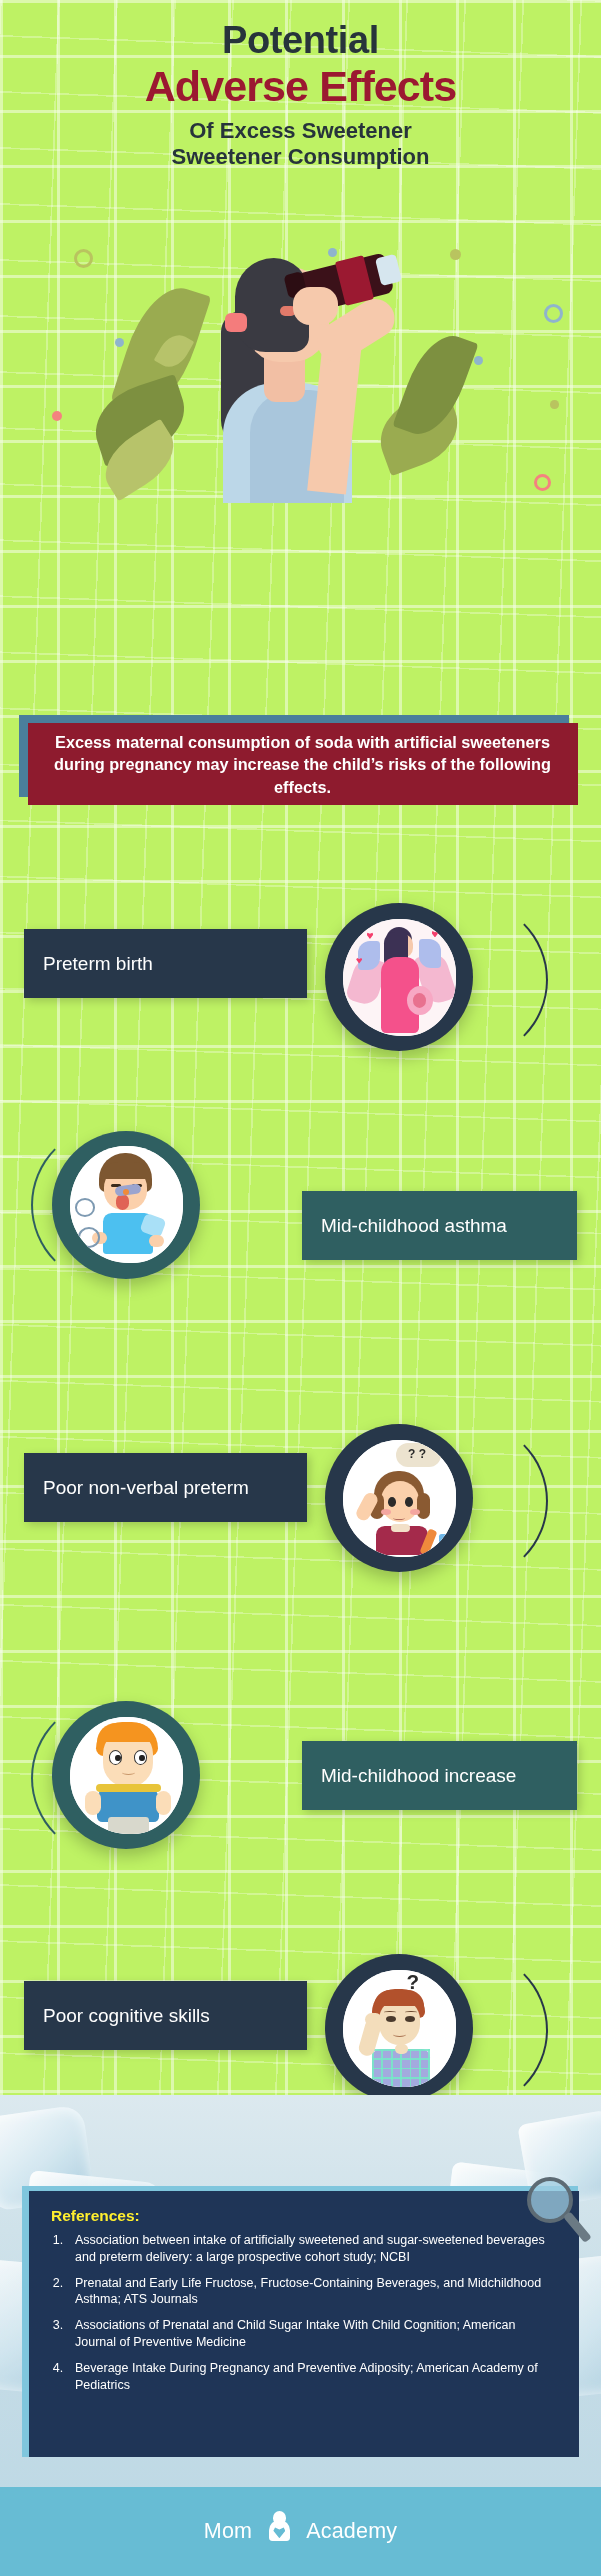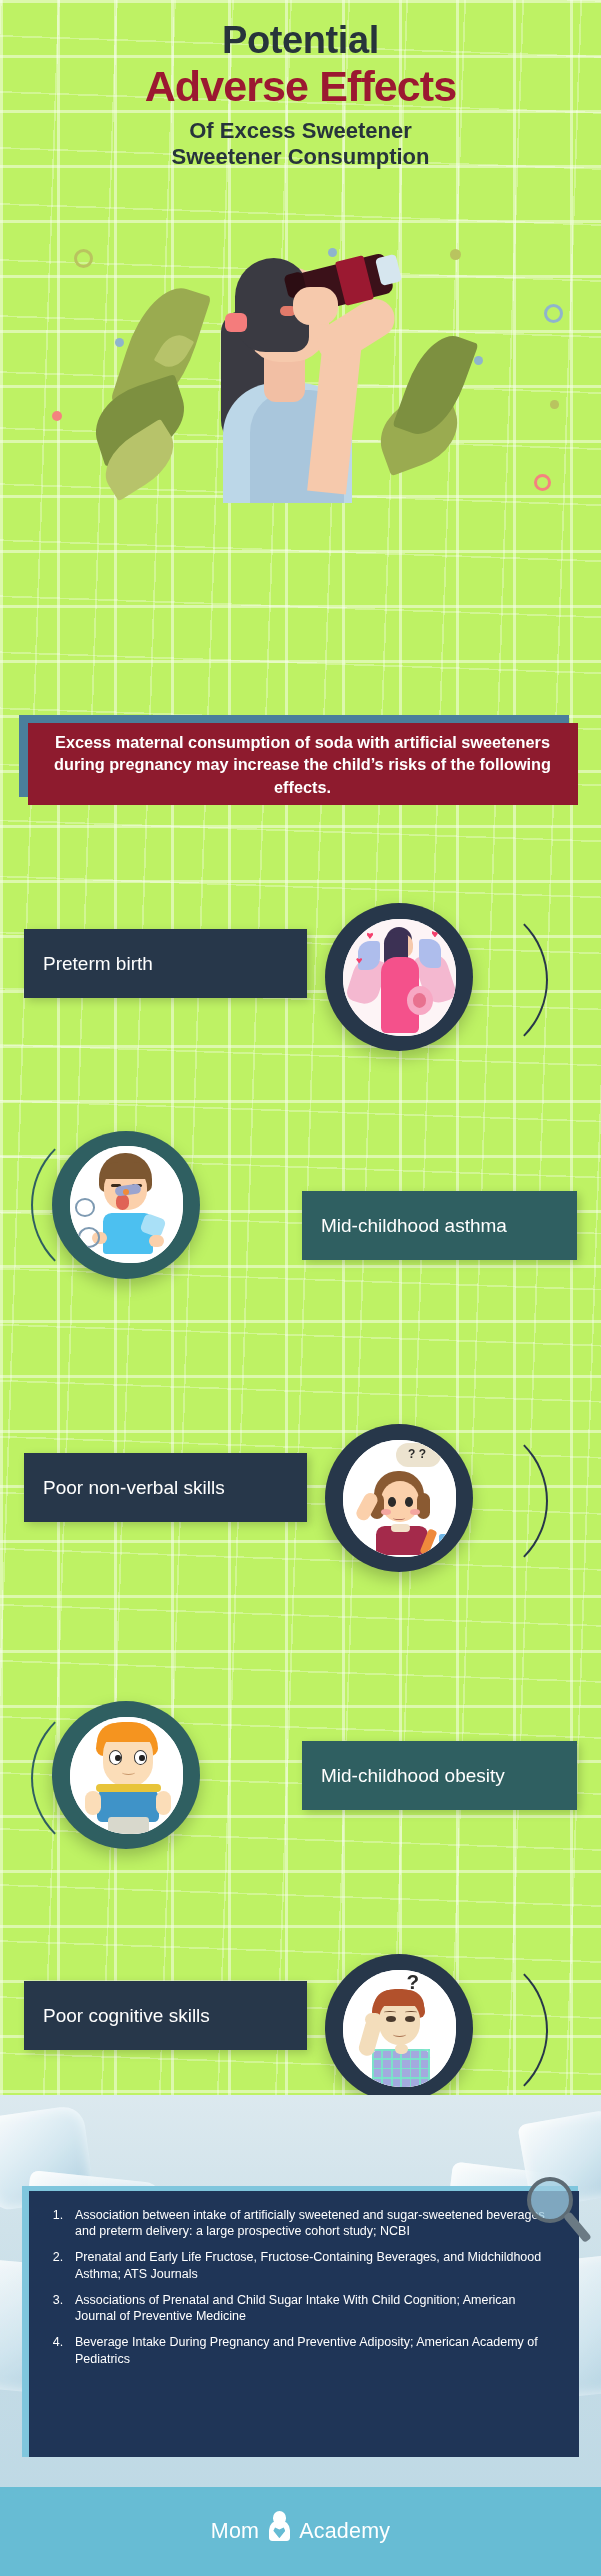--- a/index.html
+++ b/index.html
@@ -213,21 +213,21 @@
     position:absolute; left:39px; top:43px; width:8.6px; height:34px;
     background:#6b7a84; border-radius:3.4px; transform:rotate(-40deg);
     transform-origin:top left;
   }
 
   
   .footer{
     position:absolute; left:0; top:2487px; width:601px; height:89px;
     background:#67bcd4; display:flex; align-items:center; justify-content:center;
   }
-  .logo{ display:flex; align-items:center; gap:9px; position:relative; }
+  .logo{ display:flex; align-items:center; gap:16px; position:relative; }
   .logo-text{ color:#fff; font-size:21.5px; letter-spacing:0.2px; }
   .logo-mark{ position:relative; width:22px; height:31px; }
   .logo-mark .mhead{
     position:absolute; left:5.2px; top:-5.2px; width:13px; height:13.7px;
     background:#fff; border-radius:50%;
   }
   .logo-mark .mbody{
     position:absolute; left:0.9px; top:4.3px; width:20.6px; height:20.6px;
     background:#fff; border-radius:10.3px 10.3px 3.4px 3.4px;
   }
@@ -363,21 +363,21 @@
           <div style="position:absolute;left:50px;top:76px;width:12px;height:4.3px;border-bottom:1.7px solid #b06b5d;border-radius:50%;"></div>
           <div style="position:absolute;left:33px;top:86px;width:52px;height:29px;background:#a42a4b;border-radius:8.6px 8.6px 0 0;"></div>
           <div style="position:absolute;left:48px;top:84px;width:19px;height:8.6px;background:#f2e0c8;border-radius:5.2px;"></div>
           <div style="position:absolute;left:17px;top:52px;width:13.7px;height:29px;background:#fbd0ab;border-radius:6.9px;transform:rotate(28deg);"></div>
           <div style="position:absolute;left:81px;top:89px;width:8.6px;height:26px;background:#ef8a3c;border-radius:3.4px;transform:rotate(22deg);"></div>
           <div style="position:absolute;left:96px;top:94px;width:10.3px;height:22px;background:#6fb7e8;border-radius:2.6px;"></div>
         </div>
       </div>
     </div>
     <div class="label-box dark left" style="top:53px; width:283px;">
-      <span>Poor non-verbal skills</span>
+      <span>Poor non-verbal preterm</span>
     </div>
   </div>
 
   <div class="row" style="top:1679px;">
     <div class="arc teal" style="left:31px; top:19px;"></div>
     <div class="badge teal" style="left:52px; top:22px;">
       <div class="inner">
         <div class="art" style="background:#fff;">
           <div style="position:absolute;left:26px;top:5.2px;width:62px;height:34px;background:#f5941f;border-radius:29px 29px 8.6px 8.6px;"></div>
           <div style="position:absolute;left:33px;top:13.7px;width:50px;height:57px;background:#fbddb8;border-radius:24px;"></div>
@@ -389,21 +389,21 @@
           <div style="position:absolute;left:52px;top:53px;width:13.7px;height:5.2px;border-bottom:1.7px solid #c8976a;border-radius:50%;"></div>
           <div style="position:absolute;left:27.5px;top:69px;width:62px;height:36px;background:#3f93c8;border-radius:13.7px 13.7px 5.2px 5.2px;"></div>
           <div style="position:absolute;left:26px;top:67px;width:65px;height:8.6px;background:#e8c43a;border-radius:6.9px;"></div>
           <div style="position:absolute;left:15.5px;top:74px;width:15.5px;height:24px;background:#fbddb8;border-radius:7.7px;"></div>
           <div style="position:absolute;left:86px;top:74px;width:15.5px;height:24px;background:#fbddb8;border-radius:7.7px;"></div>
           <div style="position:absolute;left:38px;top:100px;width:41px;height:20.6px;background:#d8d8cc;border-radius:3.4px;"></div>
         </div>
       </div>
     </div>
     <div class="label-box teal right" style="top:62px; width:275px;">
-      <span>Mid-childhood obesity</span>
+      <span>Mid-childhood increase</span>
     </div>
   </div>
 
   <div class="row" style="top:1928px;">
     <div class="arc" style="left:388px; top:22px;"></div>
     <div class="badge dark" style="left:325px; top:26px;">
       <div class="inner">
         <div class="art" style="background:#fff;">
           <div style="position:absolute;left:64px;top:1.7px;width:12px;height:22px;color:#2b2b2b;font-size:20.6px;font-weight:bold;line-height:22px;">?</div>
           <div style="position:absolute;left:29px;top:19px;width:53px;height:29px;background:#b2512c;border-radius:26px 26px 6.9px 6.9px;"></div>
@@ -436,20 +436,21 @@
     <div class="ice-chunk" style="left:239px; top:129px; width:112px; height:53px;  transform:rotate(3deg);"></div>
     <div class="ice-chunk" style="left:337px; top:118px; width:129px; height:64px;  transform:rotate(-5deg);"></div>
     <div class="ice-chunk" style="left:447px; top:74px;  width:129px; height:96px; transform:rotate(7deg);"></div>
     <div class="ice-chunk" style="left:524px; top:20.6px;  width:101px; height:86px; transform:rotate(-10deg);"></div>
     <div class="ice-chunk" style="left:-17px; top:168px; width:94px; height:129px; transform:rotate(5deg); opacity:.8;"></div>
     <div class="ice-chunk" style="left:538px; top:163px; width:94px; height:137px; transform:rotate(-6deg); opacity:.8;"></div>
   </div>
 
   <div class="ref-accent"></div>
   <div class="ref-box">
+    <div class="ref-title">References:</div>
     <ol class="ref-list">
       <li>Association between intake of artificially sweetened and sugar-sweetened beverages and preterm delivery: a large prospective cohort study; NCBI</li>
       <li>Prenatal and Early Life Fructose, Fructose-Containing Beverages, and Midchildhood Asthma; ATS Journals</li>
       <li>Associations of Prenatal and Child Sugar Intake With Child Cognition; American Journal of Preventive Medicine</li>
       <li>Beverage Intake During Pregnancy and Preventive Adiposity; American Academy of Pediatrics</li>
     </ol>
   </div>
 
   <div class="magnifier">
     <div class="mag-glass"></div>

